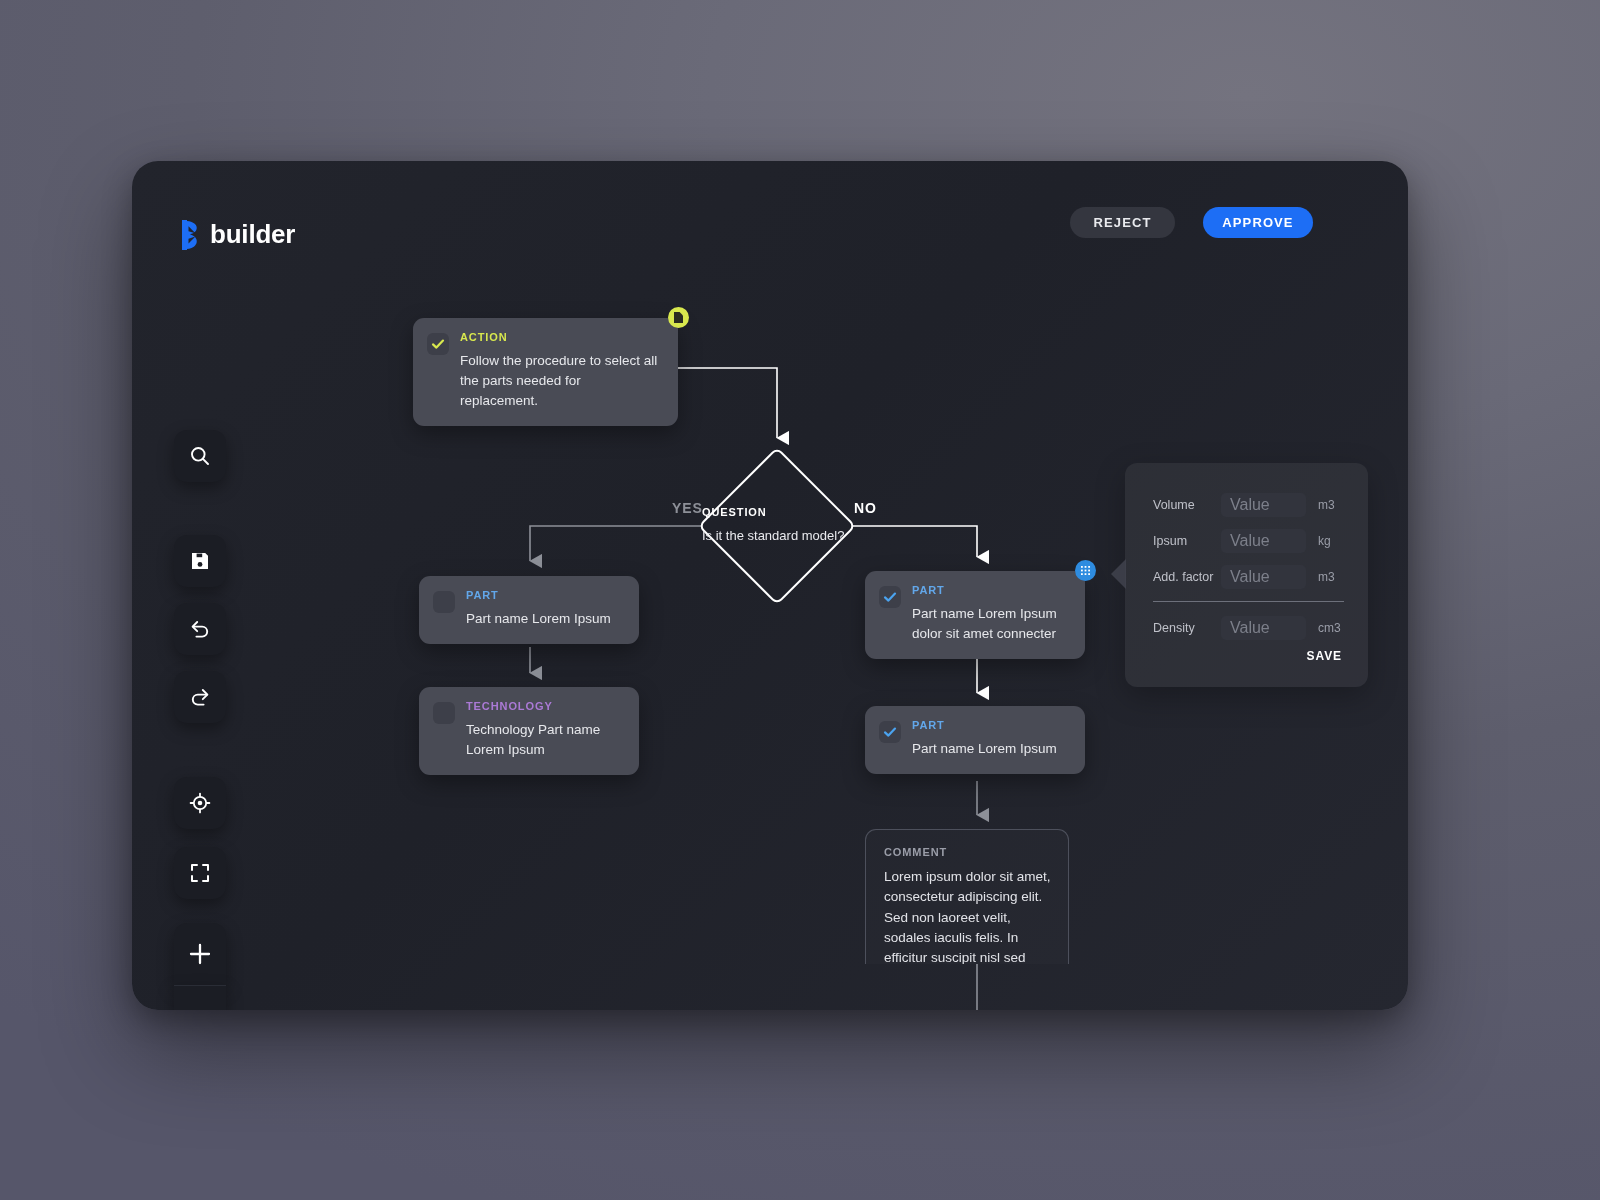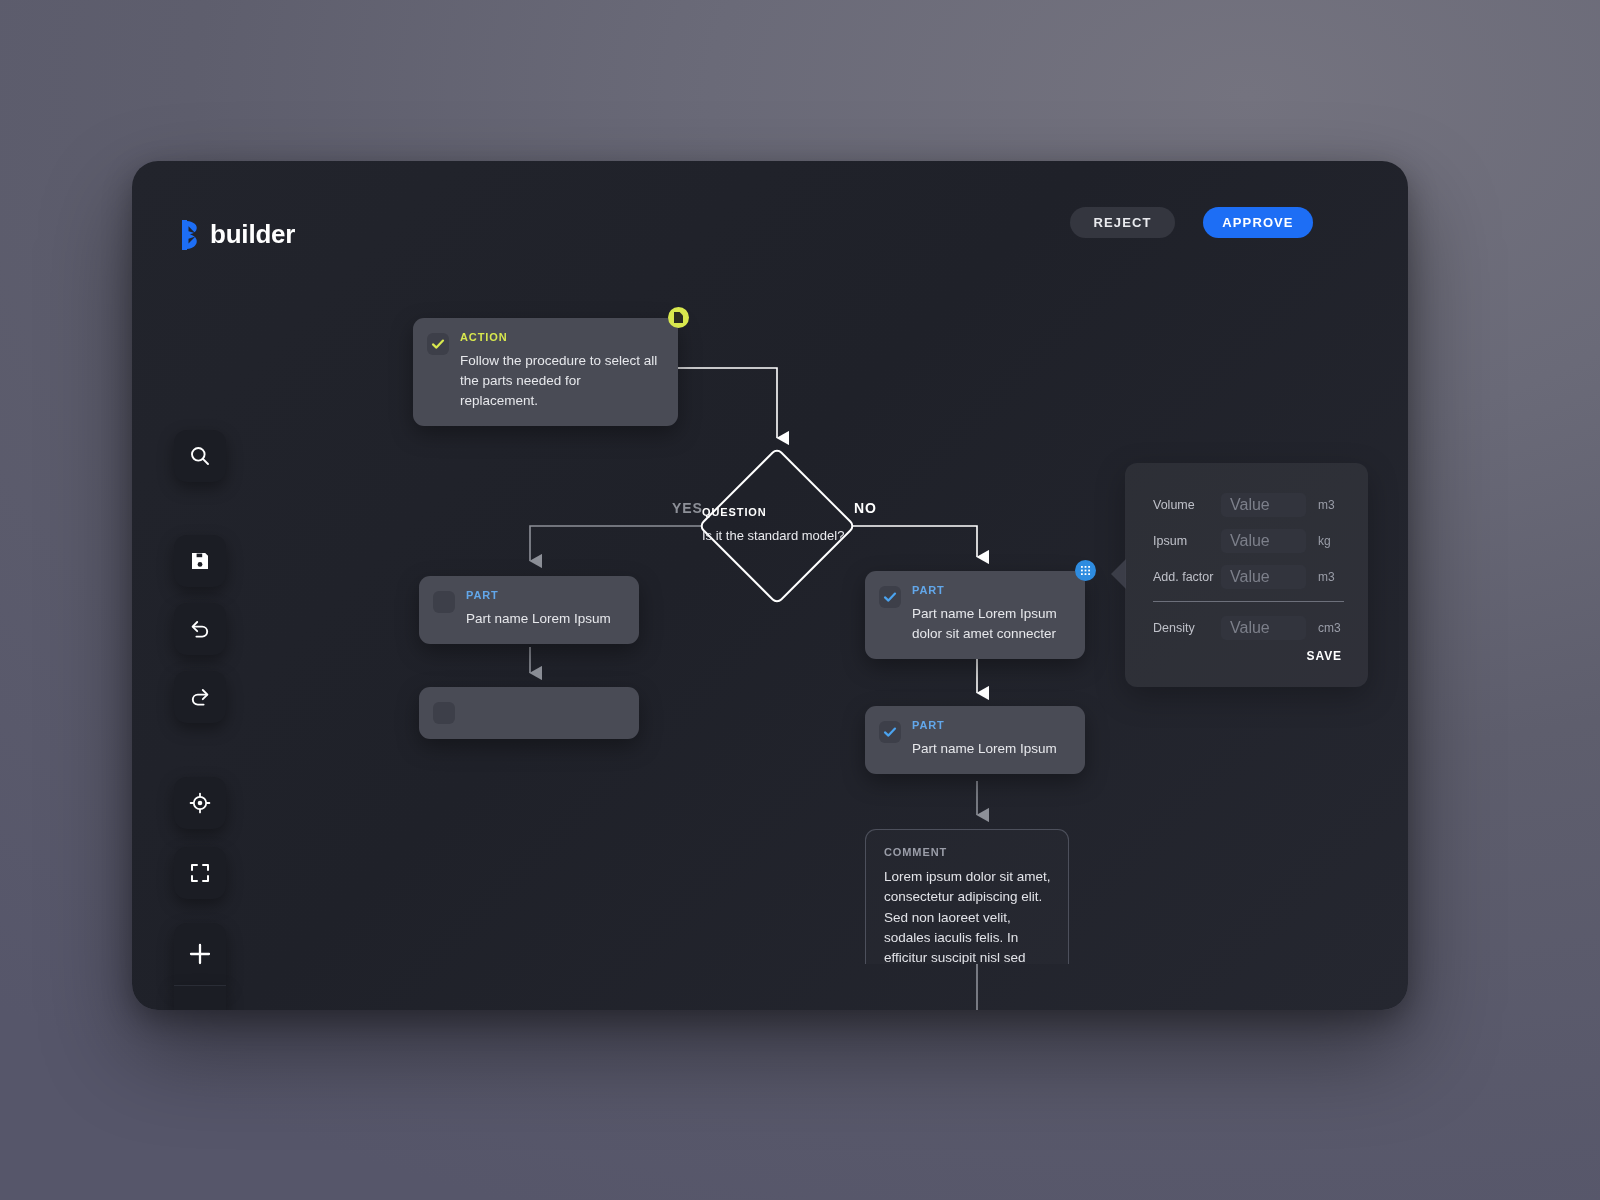--- a/index.html
+++ b/index.html
@@ -312,20 +312,24 @@
   <div class="node" id="node-part-yes">
     <span class="cbx"></span>
     <div class="body">
       <div class="kicker part">PART</div>
       <div class="desc">Part name Lorem Ipsum</div>
     </div>
   </div>
 
   <div class="node" id="node-technology">
     <span class="cbx"></span>
+    <div class="body">
+      <div class="kicker technology">TECHNOLOGY</div>
+      <div class="desc">Technology Part name Lorem Ipsum</div>
+    </div>
   </div>
 
   <div class="node" id="node-part-no-1">
     <span class="cbx">
       <svg width="14" height="14" viewBox="0 0 14 14" fill="none" stroke="#4ba3ef" stroke-width="2.2" stroke-linecap="round" stroke-linejoin="round">
         <path d="M2 7.4 L5.4 10.6 L12 3.6"></path>
       </svg>
     </span>
     <div class="body">
       <div class="kicker part">PART</div>

